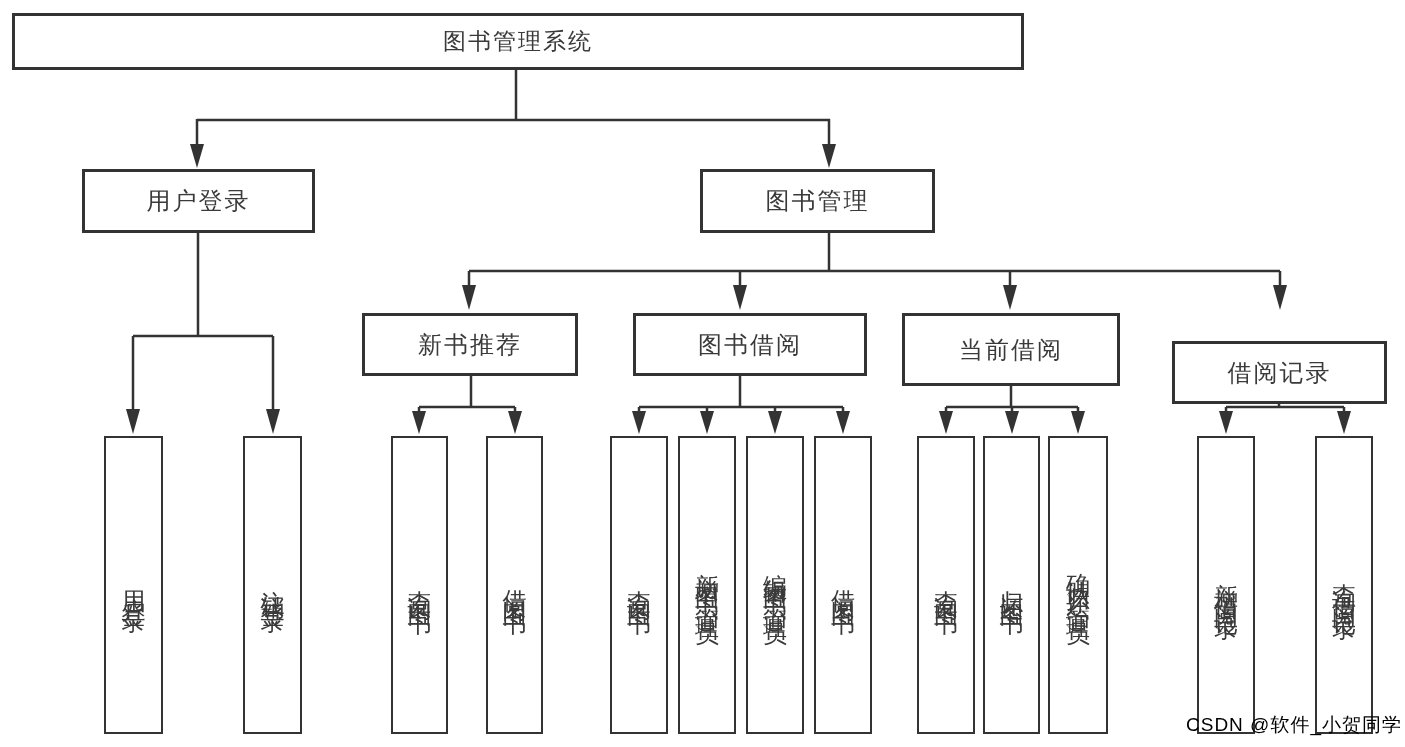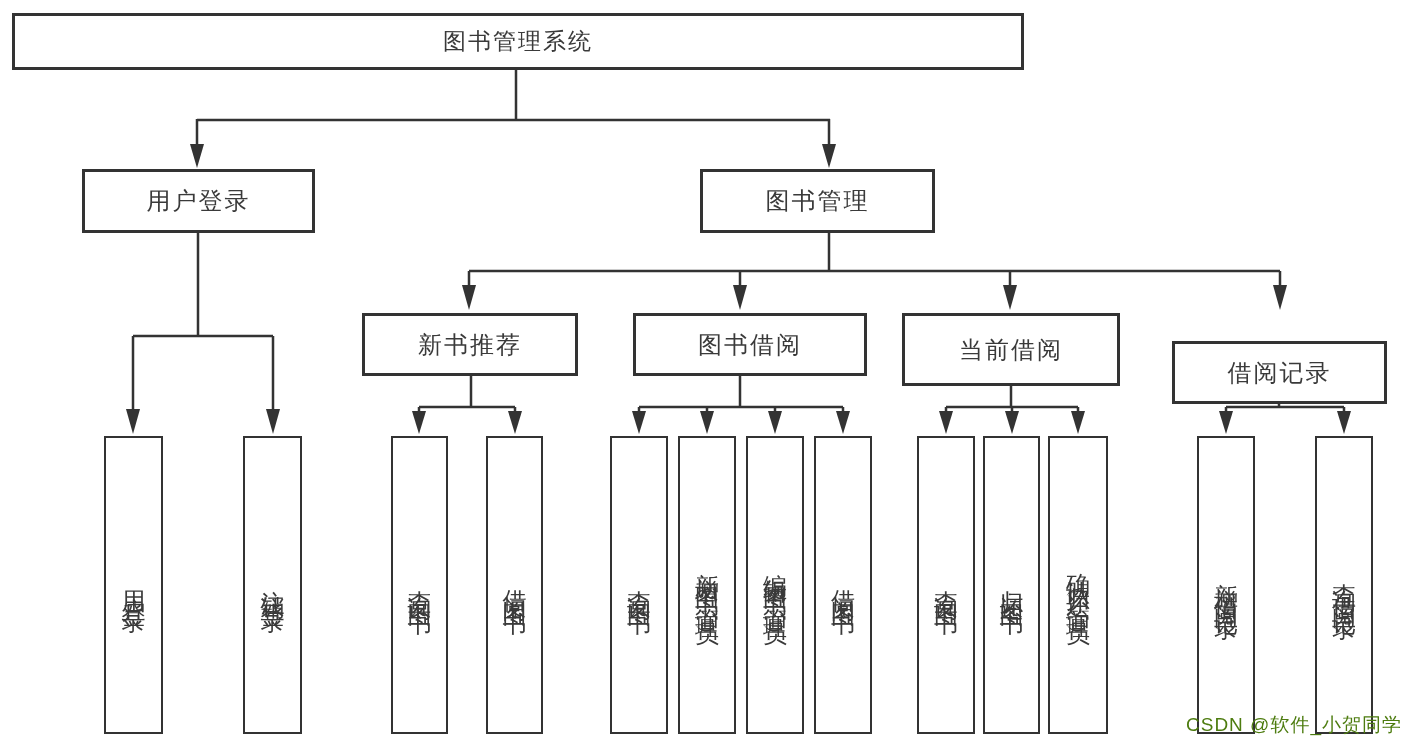--- a/index.html
+++ b/index.html
@@ -33,21 +33,21 @@
     text-orientation:mixed;
     font-size:24px;
     letter-spacing:7px;
     line-height:1;
     color:#3a3a3a;
   }
   #watermark{
     position:absolute;
     left:1186px;top:712px;
     font-size:19px;
-    color:#4d7c0f;
+    color:#000000;
     white-space:nowrap;
     letter-spacing:1px;
   }
 </style>
 </head>
 <body>
 
 <div id="canvas">
 
   <svg id="wires" width="1405" height="747" viewBox="0 0 1405 747" fill="none" stroke="#333333" stroke-width="2.5">

